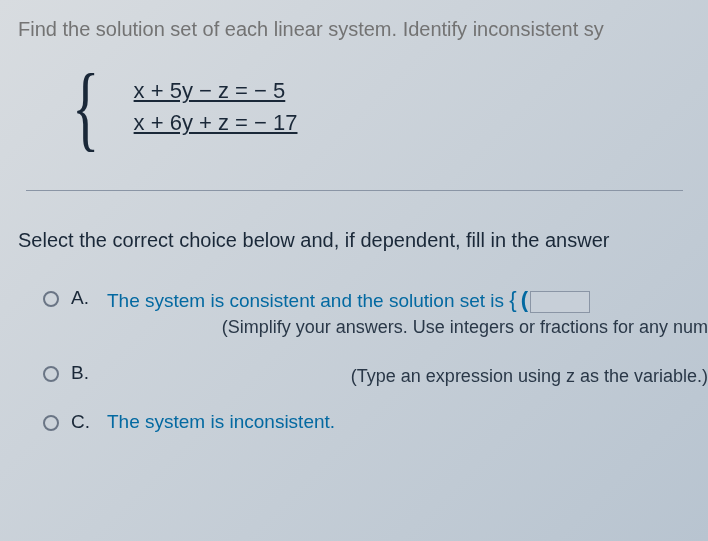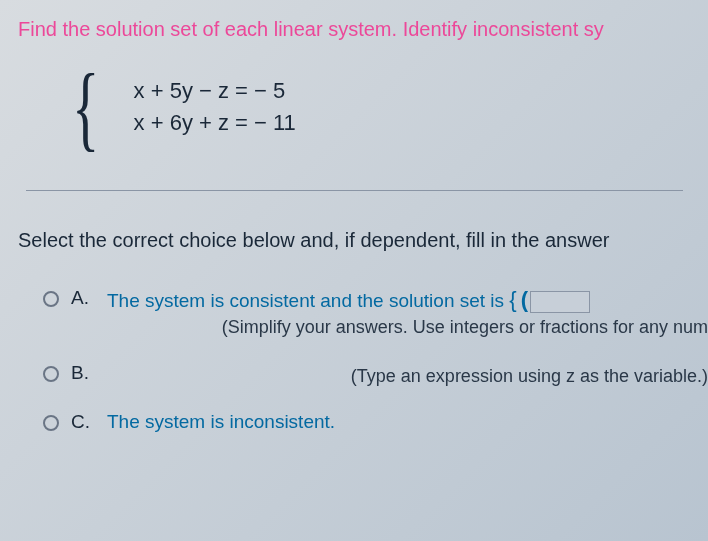--- a/index.html
+++ b/index.html
@@ -13,21 +13,21 @@
       font-family: Arial, sans-serif;
       background: linear-gradient(135deg, #d8dce0 0%, #c8d0d8 50%, #b8c4d0 100%);
       color: #1a2838;
       padding: 18px 0 0 18px;
       overflow: hidden;
       position: relative;
     }
     .instruction {
       font-size: 20px;
       font-weight: normal;
-      color: #ec4899;
+      color: #737373;
       margin-bottom: 28px;
       white-space: nowrap;
     }
     .system-container {
       margin-left: 45px;
       margin-bottom: 45px;
       display: flex;
       align-items: center;
     }
     .brace {
@@ -40,20 +40,21 @@
       color: #1a2838;
     }
     .equations {
       font-size: 22px;
       line-height: 1.45;
       font-family: Arial, sans-serif;
       color: #1a2838;
     }
     .equation {
       white-space: nowrap;
+      text-decoration: underline;
     }
     .divider {
       border: none;
       border-top: 1px solid #8a95a5;
       margin: 0 25px 38px 8px;
     }
     .select-instruction {
       font-size: 20px;
       color: #1a2838;
       margin-bottom: 35px;
@@ -119,21 +120,21 @@
   </style>
 </head>
 <body>
 
 <div class="instruction">Find the solution set of each linear system. Identify inconsistent sy</div>
 
 <div class="system-container">
   <div class="brace">{</div>
   <div class="equations">
     <div class="equation">x + 5y − z = − 5</div>
-    <div class="equation">x + 6y + z = − 11</div>
+    <div class="equation">x + 6y + z = − 17</div>
   </div>
 </div>
 
 <hr class="divider">
 
 <div class="select-instruction">Select the correct choice below and, if dependent, fill in the answer</div>
 
 <div class="options">
 
   <div class="option">

